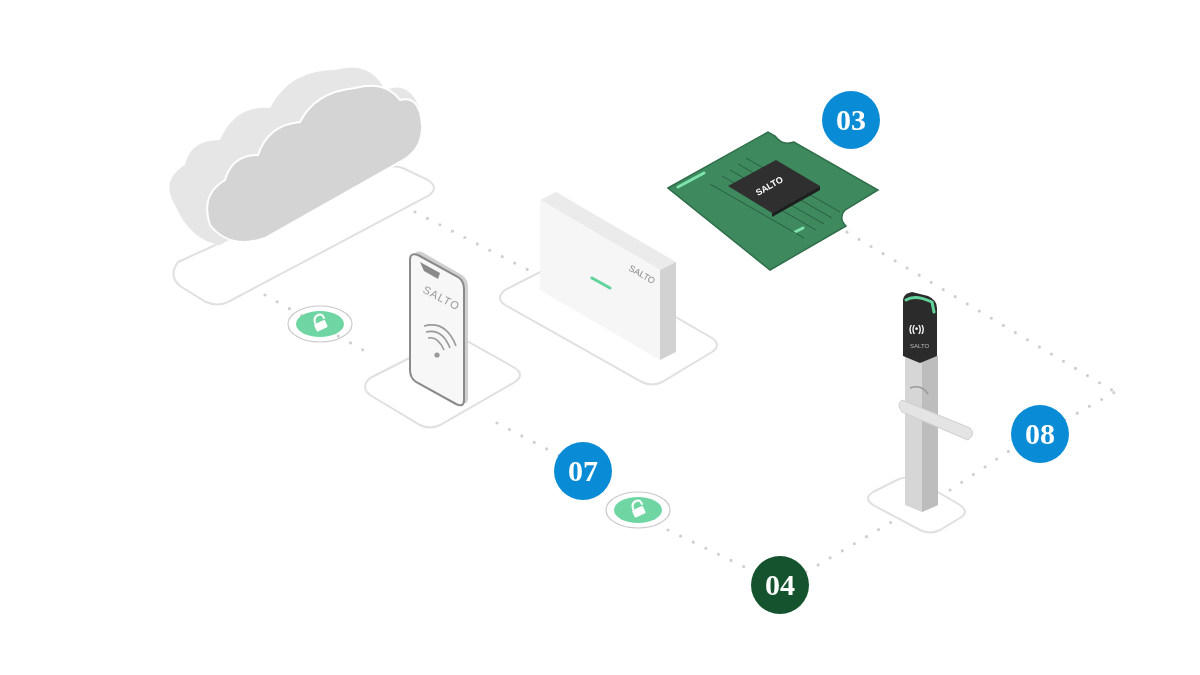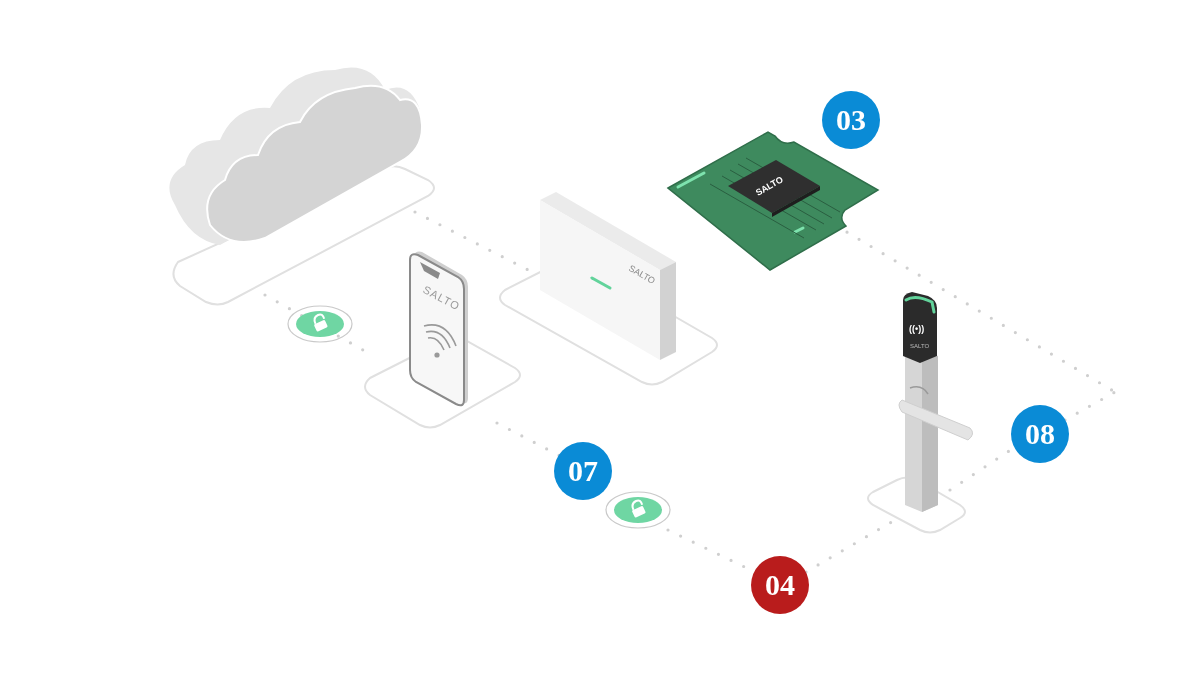--- a/index.html
+++ b/index.html
@@ -108,15 +108,15 @@
 
 <div class="badge" style="left:554px;top:442px;background:#0a8bd6;">
     <span>07</span>
   </div>
 <div class="badge" style="left:1011px;top:405px;background:#0a8bd6;">
     <span>08</span>
   </div>
 <div class="badge" style="left:822px;top:91px;background:#0a8bd6;">
     <span>03</span>
   </div>
-<div class="badge" style="left:751px;top:556px;background:#b91c1c;">
+<div class="badge" style="left:751px;top:556px;background:#14532d;">
     <span>04</span>
   </div>
 
 </body></html>

